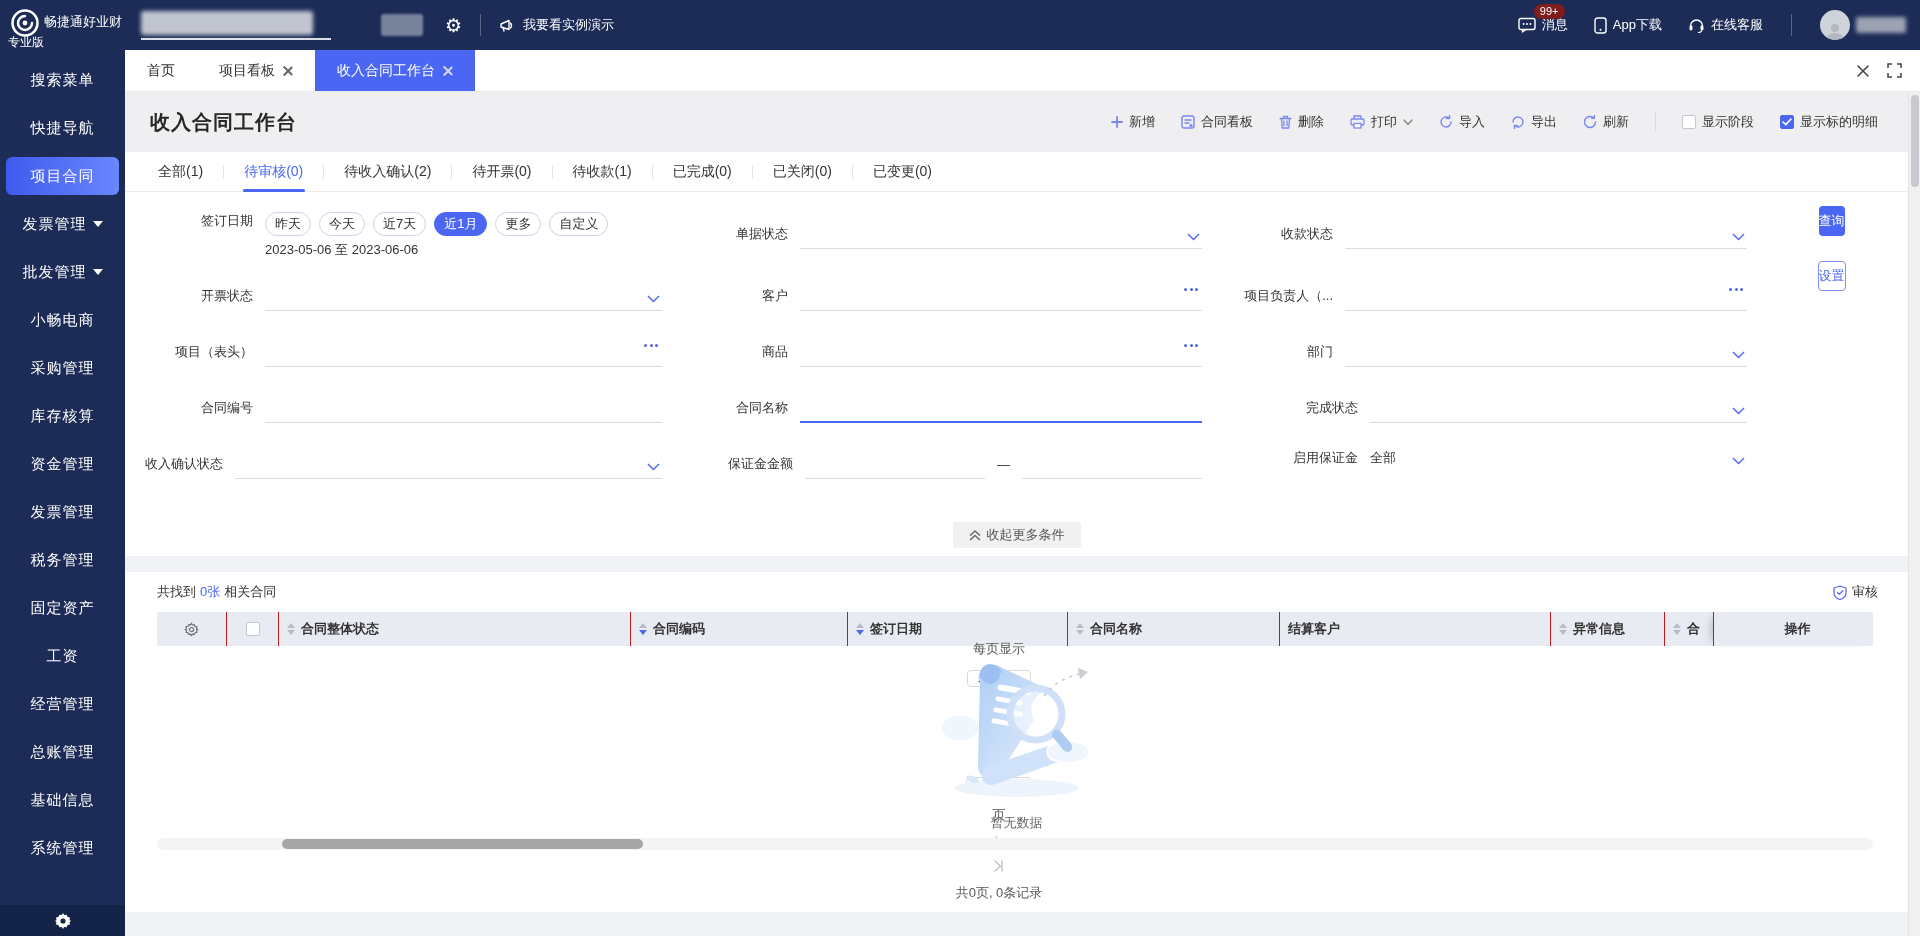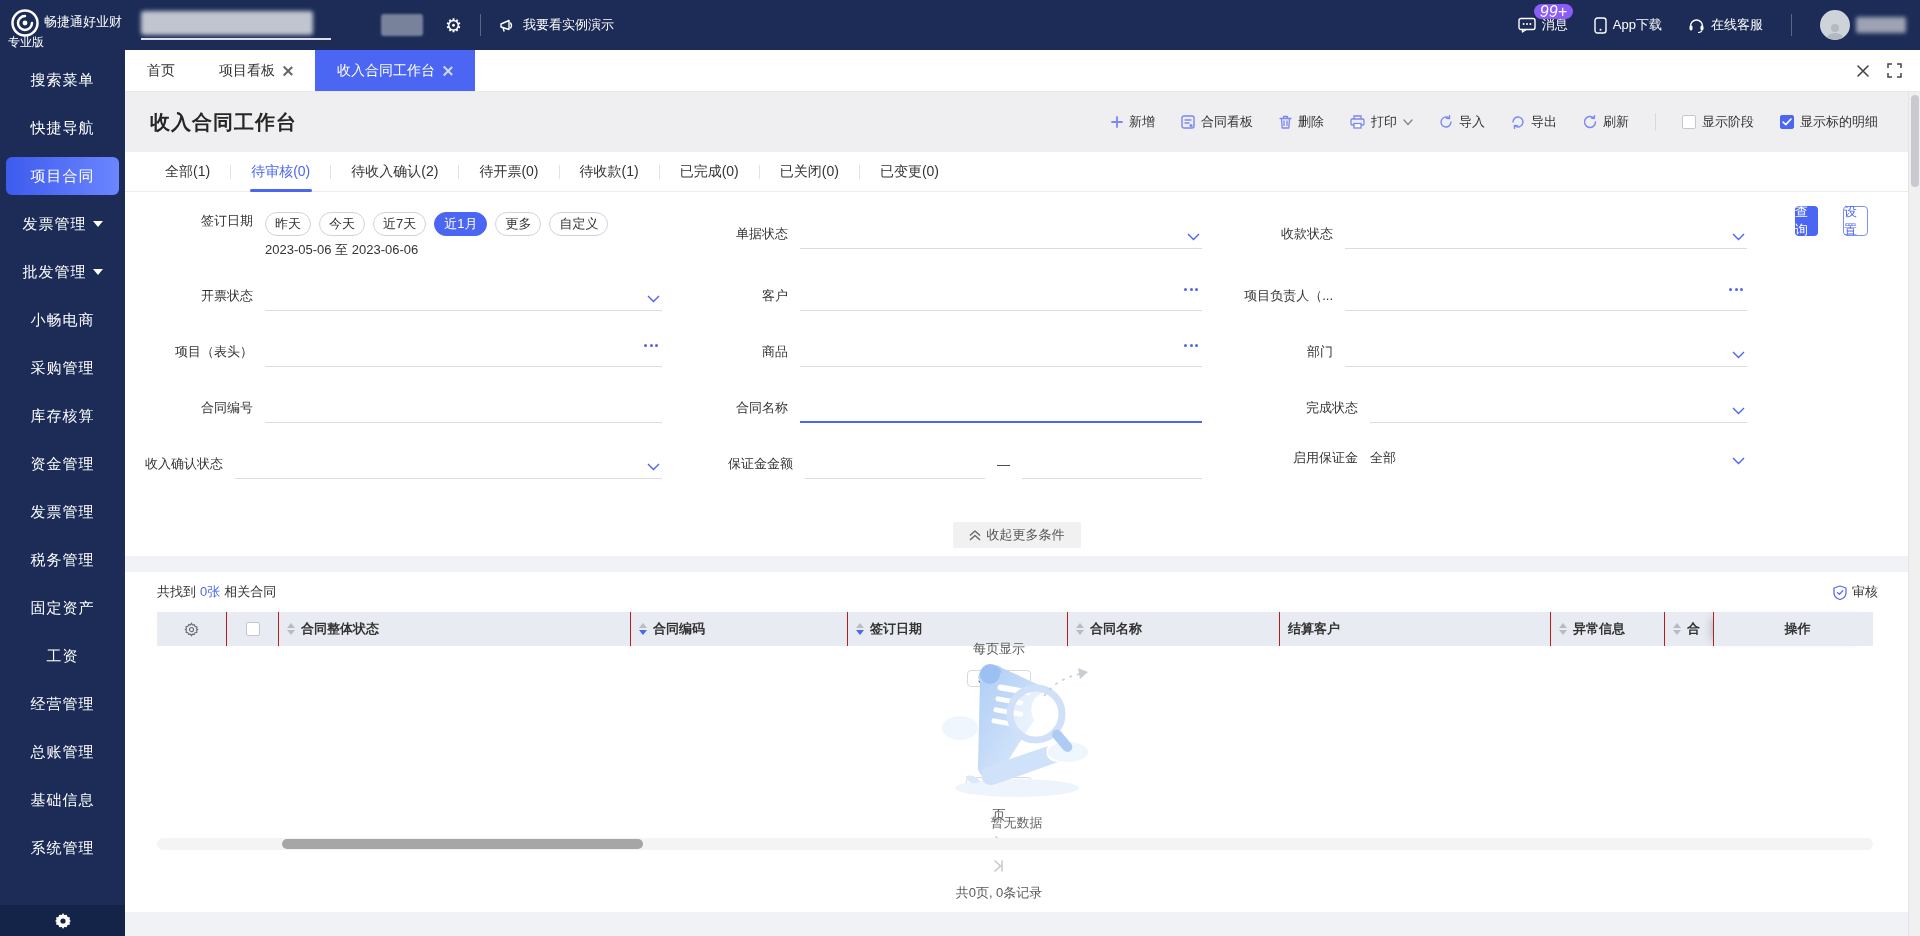--- a/index.html
+++ b/index.html
@@ -21,21 +21,21 @@
   .topbar { position:absolute; left:125px; top:0; right:0; height:50px; background:#1c2c57; display:flex; align-items:center; color:#fff; font-size:13px; z-index:4; }
   .redact-wrap { margin-left:16px; width:190px; border-bottom:2px solid rgba(255,255,255,.85); padding-bottom:3px; }
   .redact-main { width:172px; height:24px; background:rgba(212,214,222,.9); border-radius:3px; filter:blur(2px); }
   .redact-small { width:42px; height:22px; background:rgba(232,234,240,.45); border-radius:3px; filter:blur(1px); margin-left:50px; }
   .tb-icon { display:inline-flex; align-items:center; justify-content:center; }
   .tb-gear { margin-left:22px; font-size:19px; cursor:pointer; }
   .vdiv { width:1px; height:22px; background:rgba(255,255,255,.28); margin:0 18px; }
   .demo { display:flex; align-items:center; gap:7px; cursor:pointer; }
   .topbar-right { margin-left:auto; display:flex; align-items:center; gap:26px; padding-right:14px; }
   .tb-item { display:flex; align-items:center; gap:6px; cursor:pointer; position:relative; }
-  .badge { position:absolute; top:-12px; left:16px; background:#8b5cf6; color:#fff; font-size:16px; line-height:15px; padding:0 6px; border-radius:8px;font-style:italic; }
+  .badge { position:absolute; top:-12px; left:16px; background:#7f1d1d; color:#fff; font-size:11px; line-height:15px; padding:0 6px; border-radius:8px; }
   .avatar { width:30px; height:30px; border-radius:50%; background:#ced2d9; display:flex; align-items:flex-end; justify-content:center; overflow:hidden; }
   .name-redact { width:50px; height:16px; background:rgba(200,203,210,.75); border-radius:2px; filter:blur(2px); }
 
   
   .tabbar { position:absolute; left:125px; top:50px; right:0; height:42px; background:#fff; border-bottom:1px solid #e9e9e9; display:flex; align-items:stretch; z-index:3; }
   .tab { display:flex; align-items:center; gap:8px; font-size:14px; color:#333; padding:0 22px; cursor:pointer; }
   .tab.first { margin-left:0; }
   .tab.active { background:#4a66f3; color:#fff; }
   .tab-x { width:10px; height:10px; position:relative; opacity:.75; }
   .tab-x::before,.tab-x::after { content:""; position:absolute; left:4px; top:-1px; width:1.5px; height:12px; background:currentColor; }
@@ -46,21 +46,21 @@
   .main { position:absolute; left:125px; top:92px; right:12px; bottom:0; background:#f0f2f5; }
 
   .page-header { height:60px; background:#efeff1; display:flex; align-items:center; padding:0 30px 0 25px; }
   .page-title { font-size:20px; font-weight:700; color:#262626; letter-spacing:1px; }
   .toolbar { margin-left:auto; display:flex; align-items:center; gap:26px; font-size:13px; color:#333; }
   .tbtn { display:flex; align-items:center; gap:6px; cursor:pointer; white-space:nowrap; }
   .tb-sep { width:1px; height:18px; background:#d9d9d9; }
   .cb { width:14px; height:14px; border:1px solid #c3c7d1; border-radius:2px; background:#fff; display:inline-flex; align-items:center; justify-content:center; }
   .cb.checked { background:#4a66f3; border-color:#4a66f3; }
 
-  .status-tabs { height:40px; background:#fff; display:flex; align-items:center; padding-left:20px; border-bottom:1px solid #ececec; }
+  .status-tabs { height:40px; background:#fff; display:flex; align-items:center; padding-left:13px; border-bottom:1px solid #ececec; }
   .stab { position:relative; height:40px; display:flex; align-items:center; padding:0 20px; font-size:14px; color:#333; cursor:pointer; }
   .stab.active { color:#4a66f3; }
   .stab.active .stab-bar { position:absolute; bottom:0; left:50%; transform:translateX(-50%); width:62px; height:3px; border-radius:2px; background:#4a66f3; }
   .stab-div { width:1px; height:14px; background:#e3e3e3; }
 
   
   .filter-panel { position:relative; background:#fff; height:364px; padding:14px 0 0 0; }
   .f-grid { display:grid; grid-template-columns:565px 540px 545px; }
   .f-cell { display:flex; align-items:center; height:56px; }
   .f-cell.tall { height:62px; align-items:flex-start; padding-top:6px; }
@@ -73,21 +73,21 @@
   .f-dots { position:absolute; right:4px; top:7px; display:flex; gap:2.5px; }
   .f-dots i { width:3px; height:3px; border-radius:50%; background:#4f63ee; }
   .chips { display:flex; gap:8px; align-items:center; }
   .chip { font-size:13px; color:#333; border:1px solid #ccd2ea; border-radius:12px; padding:2px 9px; cursor:pointer; white-space:nowrap; }
   .chip.active { background:#4a66f3; border-color:#4a66f3; color:#fff; }
   .date-text { font-size:13px; color:#333; margin-top:5px; }
   .f-value { font-size:13px; color:#333; }
   .range { display:flex; align-items:center; flex:1; margin-right:28px; height:30px; }
   .range .seg { flex:1; border-bottom:1px solid #dcdcdc; height:100%; }
   .range .dash { padding:0 12px; color:#333; font-size:13px; }
-  .side-btns { position:absolute; left:1670px; top:14px; width:73px; display:flex; flex-direction:row; gap:25px;align-items:center; }
+  .side-btns { position:absolute; left:1670px; top:14px; width:73px; display:flex; flex-direction:column; gap:25px;align-items:center; }
   .btn-primary { height:30px; border-radius:4px; background:#4a66f3; color:#fff; font-size:13px; display:flex; align-items:center; justify-content:center; cursor:pointer; }
   .btn-outline { height:30px; border-radius:4px; background:#fff; border:1px solid #7d90f6; color:#4a66f3; font-size:13px; display:flex; align-items:center; justify-content:center; cursor:pointer; }
   .collapse-pill { position:absolute; bottom:8px; left:50%; transform:translateX(-50%); background:#f1f1f1; border-radius:2px; height:26px; padding:0 16px; display:flex; align-items:center; gap:6px; font-size:13px; color:#555; cursor:pointer; }
 
   
   .table-panel { position:relative; background:#fff; margin-top:16px; height:340px; }
   .result-bar { height:40px; display:flex; align-items:center; padding:0 30px 0 32px; font-size:13px; color:#333; }
   .count-link { color:#4a66f3; margin:0 4px; cursor:pointer; }
   .audit-btn { margin-left:auto; display:flex; align-items:center; gap:5px; cursor:pointer; color:#333; }
   .thead { display:flex; height:34px; background:#e9ebf2; margin:0 35px 0 32px; font-size:13px; color:#333; font-weight:700; }

